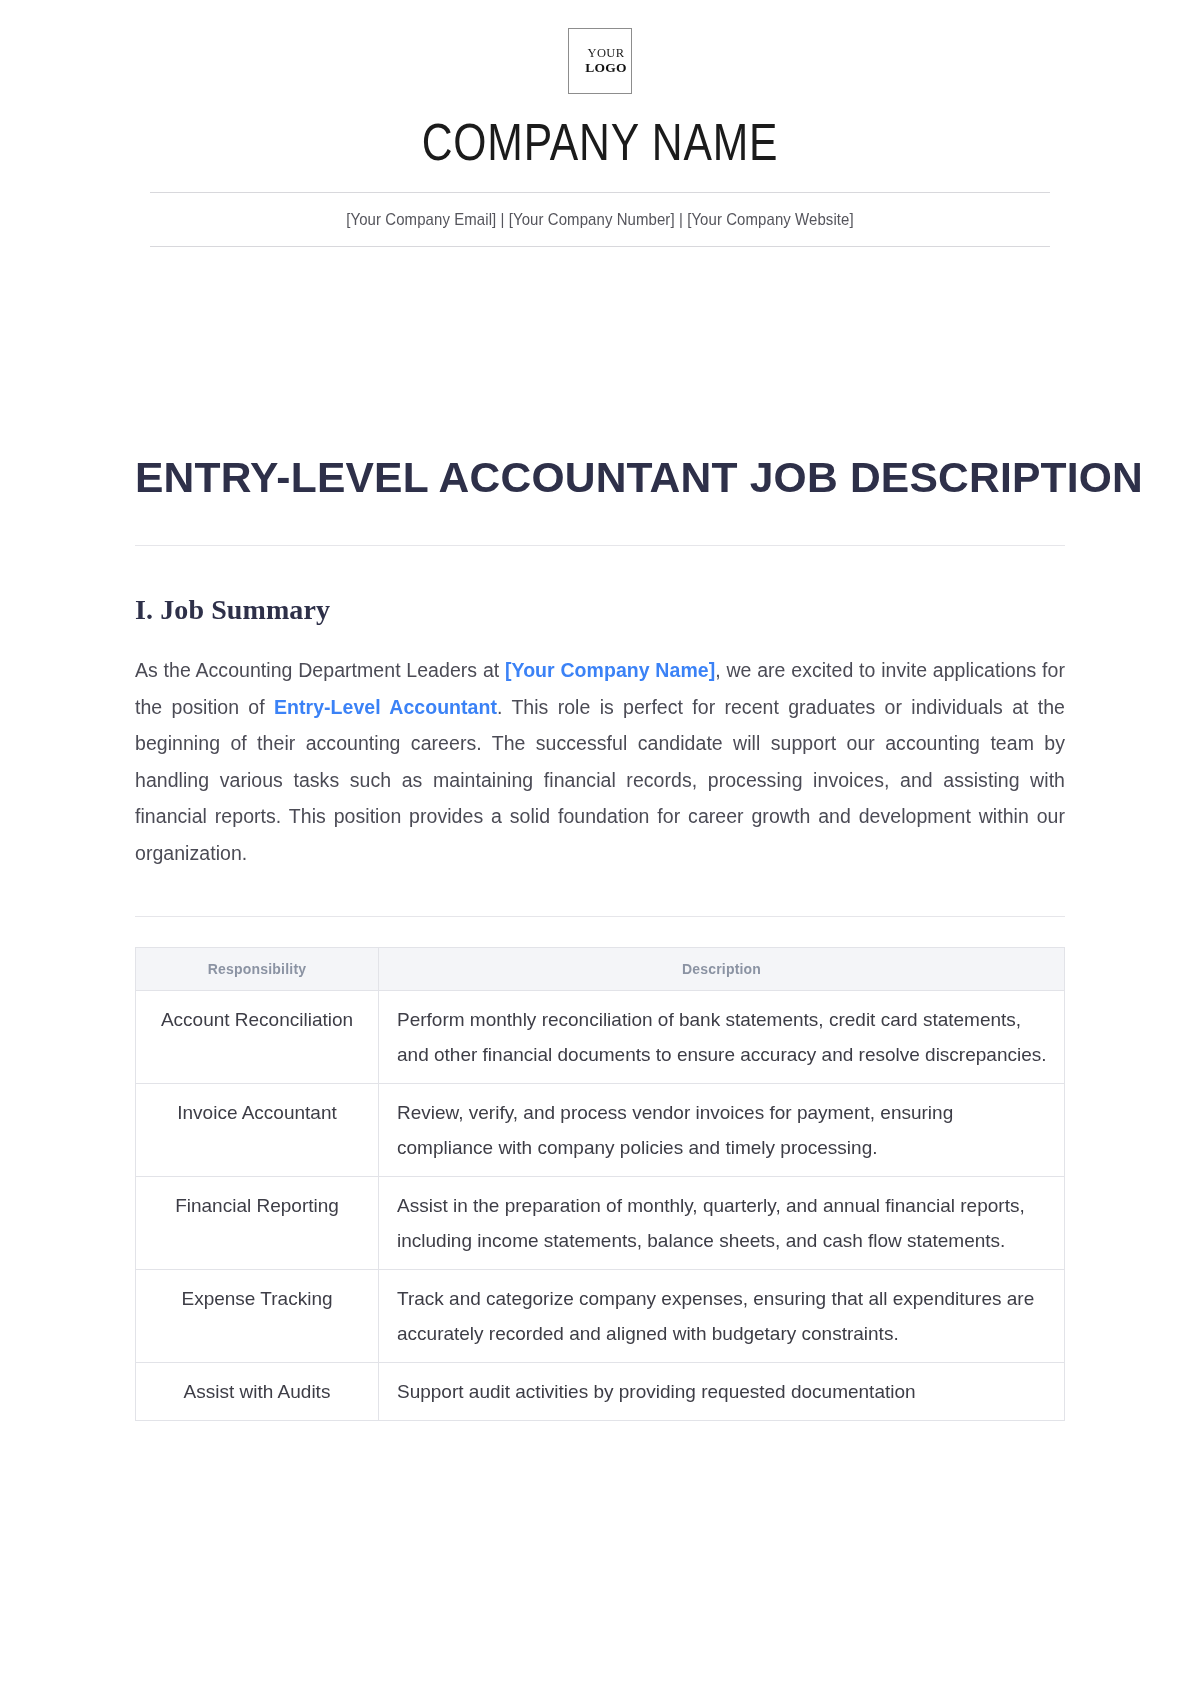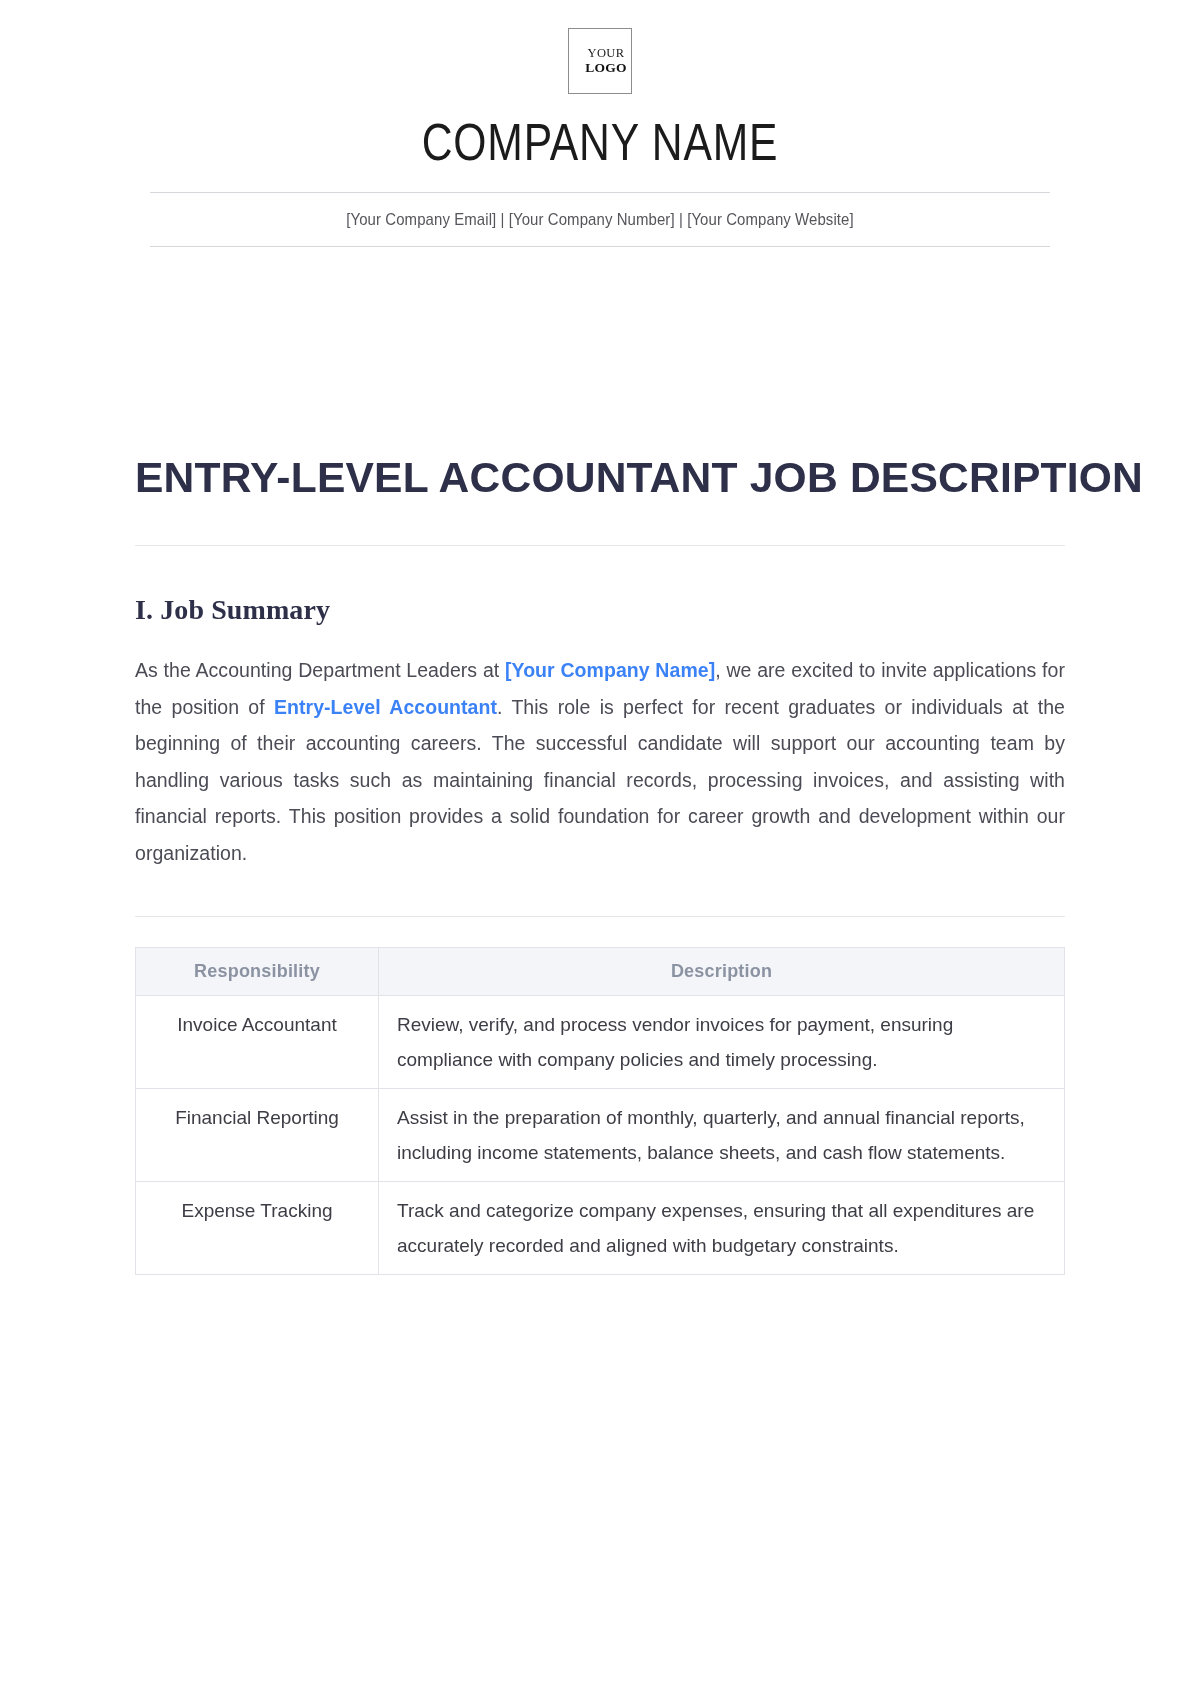--- a/index.html
+++ b/index.html
@@ -139,21 +139,21 @@
   table.resp-table {
     width: 930px;
     border-collapse: collapse;
     margin-top: 30px;
     table-layout: fixed;
   }
   table.resp-table th {
     background: #f4f5f8;
     border: 1px solid #e2e3e8;
     font-family: "Liberation Sans Narrow", "Liberation Sans", sans-serif;
-    font-size: 18px;
+    font-size: 14px;
     font-weight: bold;
     color: #8b93a3;
     padding: 13px 10px;
     text-align: center;
     letter-spacing: .2px;
   }
   table.resp-table th.col-resp { width: 222px; }
   table.resp-table td {
     border: 1px solid #e2e3e8;
     font-family: "Liberation Sans Narrow", "Liberation Sans", sans-serif;
@@ -209,28 +209,36 @@
 
     <table class="resp-table">
       <thead>
         <tr>
           <th class="col-resp">Responsibility</th>
           <th>Description</th>
         </tr>
       </thead>
       <tbody id="resp-body">
           <tr>
+            <td class="c-resp">Account Reconciliation</td>
+            <td class="c-desc">Perform monthly reconciliation of bank statements, credit card statements, and other financial documents to ensure accuracy and resolve discrepancies.</td>
+          </tr>
+          <tr>
             <td class="c-resp">Invoice Accountant</td>
             <td class="c-desc">Review, verify, and process vendor invoices for payment, ensuring compliance with company policies and timely processing.</td>
           </tr>
           <tr>
             <td class="c-resp">Financial Reporting</td>
             <td class="c-desc">Assist in the preparation of monthly, quarterly, and annual financial reports, including income statements, balance sheets, and cash flow statements.</td>
           </tr>
           <tr>
             <td class="c-resp">Expense Tracking</td>
             <td class="c-desc">Track and categorize company expenses, ensuring that all expenditures are accurately recorded and aligned with budgetary constraints.</td>
           </tr>
+          <tr>
+            <td class="c-resp">Assist with Audits</td>
+            <td class="c-desc">Support audit activities by providing requested documentation</td>
+          </tr>
         </tbody>
     </table>
 
   </div>
 </div>
 
 </body></html>

